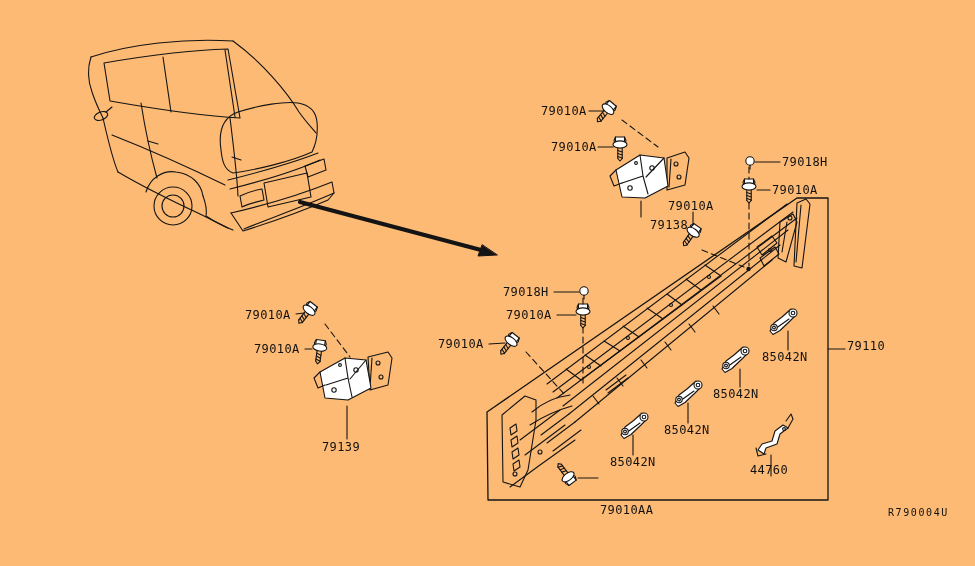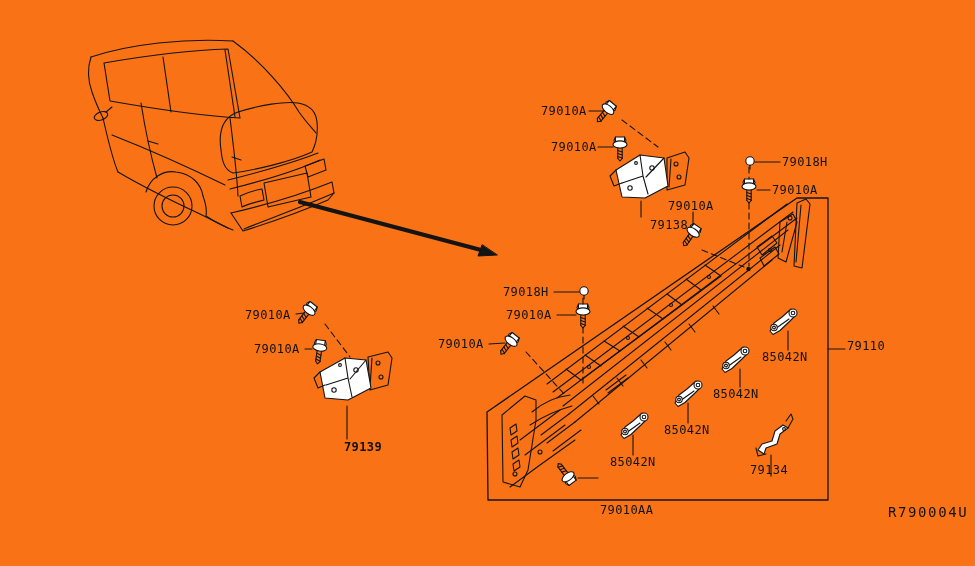--- a/index.html
+++ b/index.html
@@ -1,26 +1,26 @@
 <!DOCTYPE html>
 <html><head>
 <meta charset="utf-8">
 <style>
   html,body{margin:0;padding:0;background:#e8e8e8;}
   .stage{
-    position:relative;width:975px;height:566px;background:#f97316;
+    position:relative;width:975px;height:566px;background:#fdba74;
     overflow:hidden;font-family:"DejaVu Sans Mono","Liberation Mono",monospace;
   }
   .stage svg{position:absolute;left:0;top:0;}
   .callout{
     position:absolute;font-size:12px;line-height:12px;letter-spacing:.4px;
     color:#111;white-space:nowrap;user-select:none;
   }
   .refcode{
-    position:absolute;font-size:14px;line-height:13px;letter-spacing:1.6px;color:#111;
+    position:absolute;font-size:10px;line-height:13px;letter-spacing:1.6px;color:#111;
     white-space:nowrap;
   }
 </style>
 </head>
 <body>
 
 <div class="stage">
 
 <svg width="975" height="566" viewBox="0 0 975 566" fill="none" stroke="#141414" stroke-width="1.1" stroke-linecap="round" stroke-linejoin="round">
 
@@ -239,23 +239,23 @@
 <div class="callout" style="left:650px;top:219px;">79138</div>
 <div class="callout" style="left:668px;top:200px;">79010A</div>
 <div class="callout" style="left:782px;top:156px;">79018H</div>
 <div class="callout" style="left:772px;top:184px;">79010A</div>
 <div class="callout" style="left:847px;top:340px;">79110</div>
 <div class="callout" style="left:503px;top:286px;">79018H</div>
 <div class="callout" style="left:506px;top:309px;">79010A</div>
 <div class="callout" style="left:438px;top:338px;">79010A</div>
 <div class="callout" style="left:245px;top:309px;">79010A</div>
 <div class="callout" style="left:254px;top:343px;">79010A</div>
-<div class="callout" style="left:344px;top:441px;font-weight:bold;">79139</div>
+<div class="callout" style="left:322px;top:441px;">79139</div>
 <div class="callout" style="left:762px;top:351px;">85042N</div>
 <div class="callout" style="left:713px;top:388px;">85042N</div>
 <div class="callout" style="left:664px;top:424px;">85042N</div>
 <div class="callout" style="left:610px;top:456px;">85042N</div>
-<div class="callout" style="left:750px;top:464px;">79134</div>
+<div class="callout" style="left:750px;top:464px;">44760</div>
 <div class="callout" style="left:600px;top:472px;margin-top:32px;">79010AA</div>
 
 <div class="refcode" style="left:888px;top:506px;">R790004U</div>
 
 </div>
 
 </body></html>

